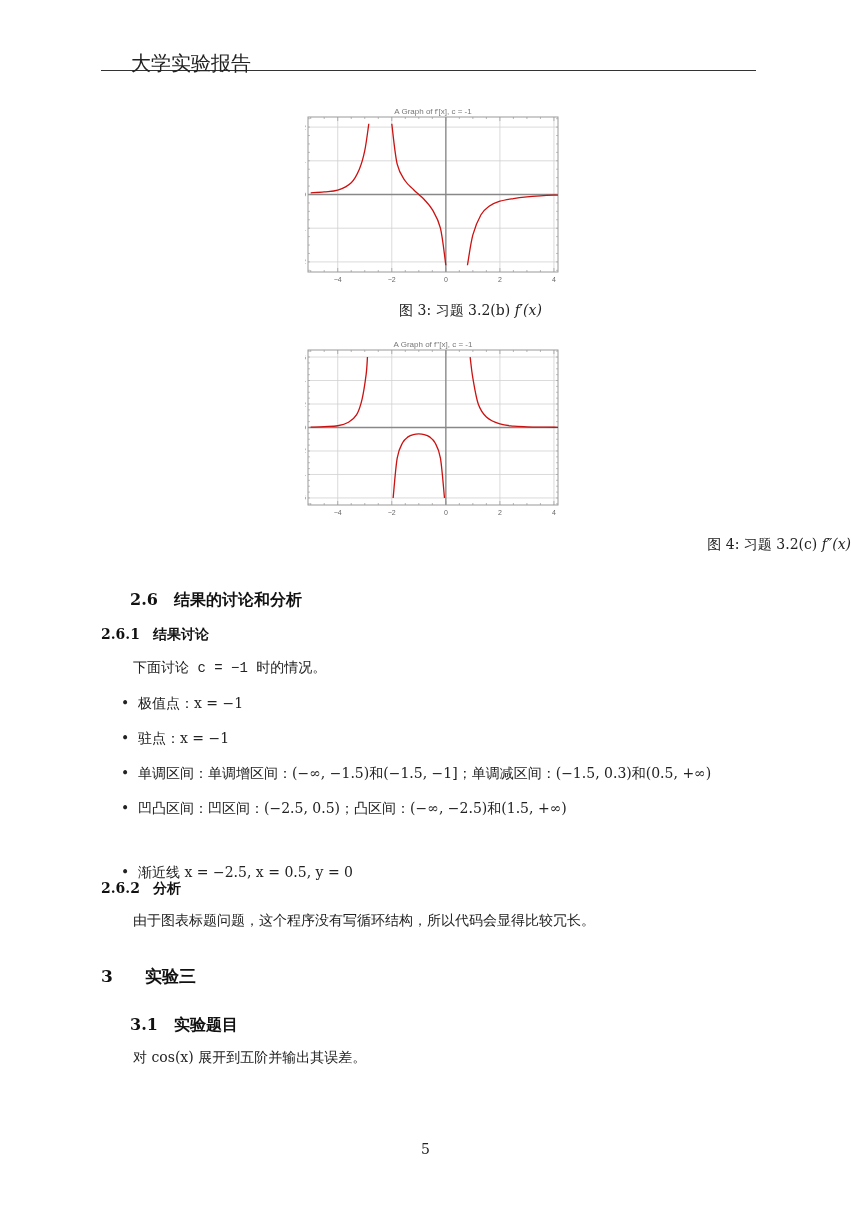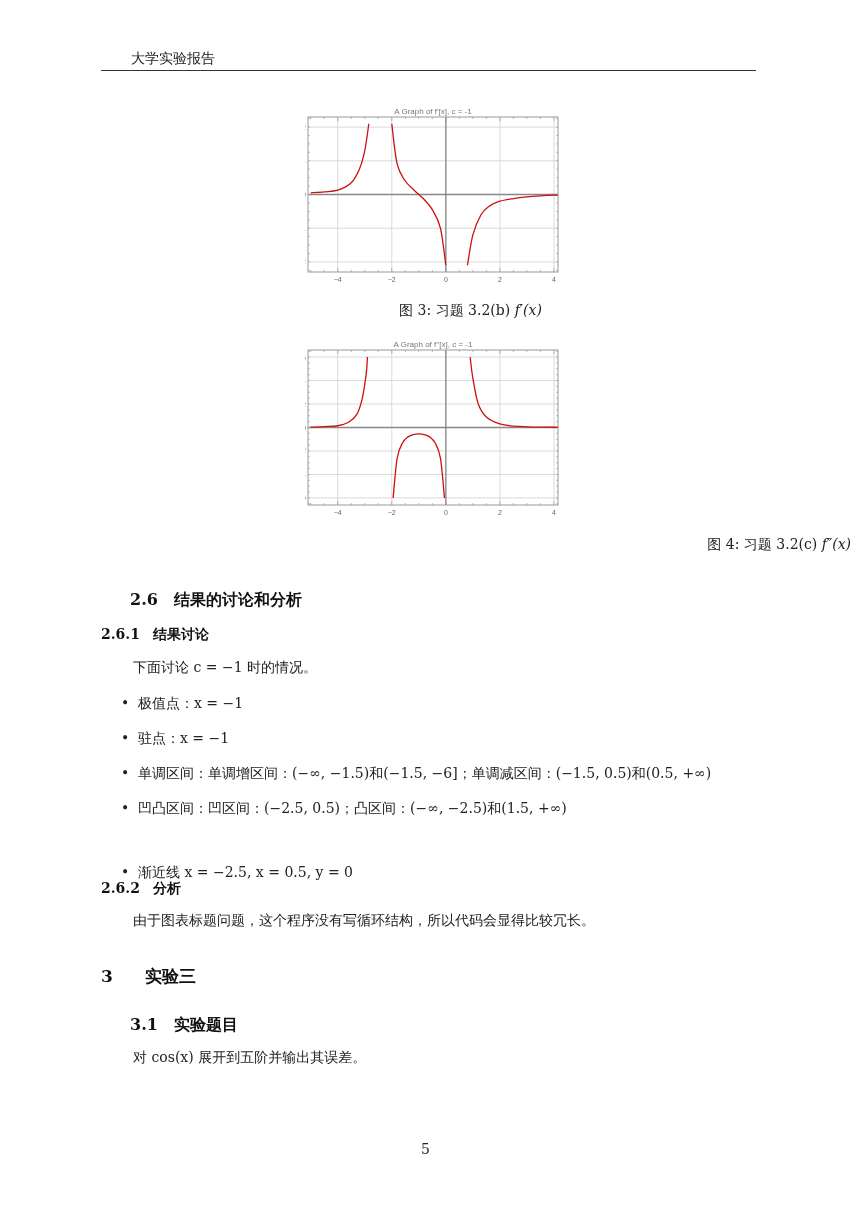--- a/index.html
+++ b/index.html
@@ -1,18 +1,18 @@
 <!DOCTYPE html>
 <html><head>
 <meta charset="utf-8">
 <style>
   html, body { margin: 0; padding: 0; background: #ffffff; }
   body { width: 851px; height: 1210px; position: relative; font-family: "DejaVu Serif", serif; color: #1a1a1a; overflow: hidden; }
   .header { position: absolute; left: 101px; top: 50px; width: 655px; height: 20px; border-bottom: 1.3px solid #333; }
-  .header-title { position: absolute; left: 30px; top: 0px; font-size: 14px; font-family: Liberation Serif, serif; color: #222; }
+  .header-title { position: absolute; left: 30px; top: 0px; font-size: 20px; font-family: Liberation Serif, serif; color: #222; }
   .figure { position: absolute; left: 305px; width: 258px; }
   .fig-svg { display: block; }
   .caption { position: absolute; left: 0; width: 851px; text-align: center; font-size: 14px; color: #222; }
   .caption i { font-family: "DejaVu Serif", serif; font-style: italic; }
   .sec { position: absolute; left: 101px; font-weight: bold; font-family: "DejaVu Sans", sans-serif; color: #111; }
   .sec .num { display: inline-block; font-family: "DejaVu Serif", serif; }
   .h2 { font-size: 16px; margin-left: 29px; }
   .h2 .num { width: 44px; }
   .h3 { font-size: 14px; }
   .h3 .num { width: 52px; }
@@ -275,30 +275,30 @@
 </div>
 
 <div class="sec h2" style="top:590px;">
   <span class="num">2.6</span><span>结果的讨论和分析</span>
 </div>
 
 <div class="sec h3" style="top:626px;">
   <span class="num">2.6.1</span><span>结果讨论</span>
 </div>
 
-<div class="para" style="top:659px;">下面讨论 c = −1 时的情况。</div>
+<div class="para" style="top:659px;font-family:Liberation Mono, monospace;">下面讨论 c = −1 时的情况。</div>
 
 <div class="bullet" style="top:695px;">
   <span class="dot">•</span><span>极值点：x = −1</span>
 </div>
 <div class="bullet" style="top:730px;">
   <span class="dot">•</span><span>驻点：x = −1</span>
 </div>
 <div class="bullet" style="top:765px;">
-  <span class="dot">•</span><span>单调区间：单调增区间：(−∞, −1.5)和(−1.5, −6]；单调减区间：(−1.5, 0.5)和(0.5, +∞)</span>
+  <span class="dot">•</span><span>单调区间：单调增区间：(−∞, −1.5)和(−1.5, −1]；单调减区间：(−1.5, 0.3)和(0.5, +∞)</span>
 </div>
 <div class="bullet" style="top:800px;">
   <span class="dot">•</span><span>凹凸区间：凹区间：(−2.5, 0.5)；凸区间：(−∞, −2.5)和(1.5, +∞)</span>
 </div>
 <div class="bullet" style="top:835px;margin-top:29px;">
   <span class="dot">•</span><span>渐近线 x = −2.5, x = 0.5, y = 0</span>
 </div>
 
 <div class="sec h3" style="top:880px;">
   <span class="num">2.6.2</span><span>分析</span>

